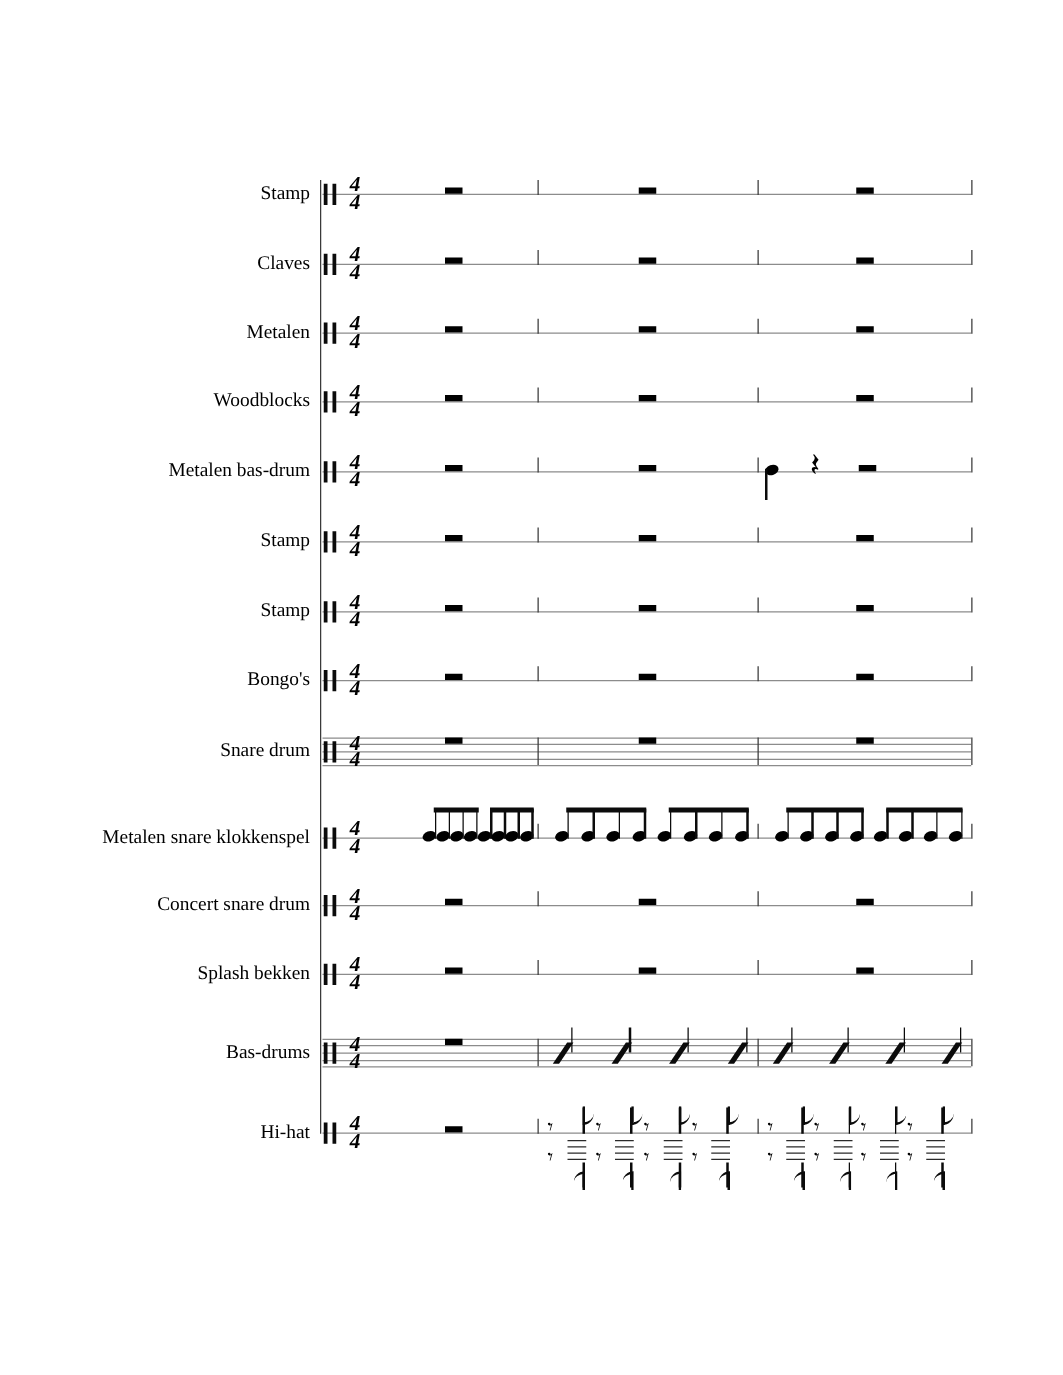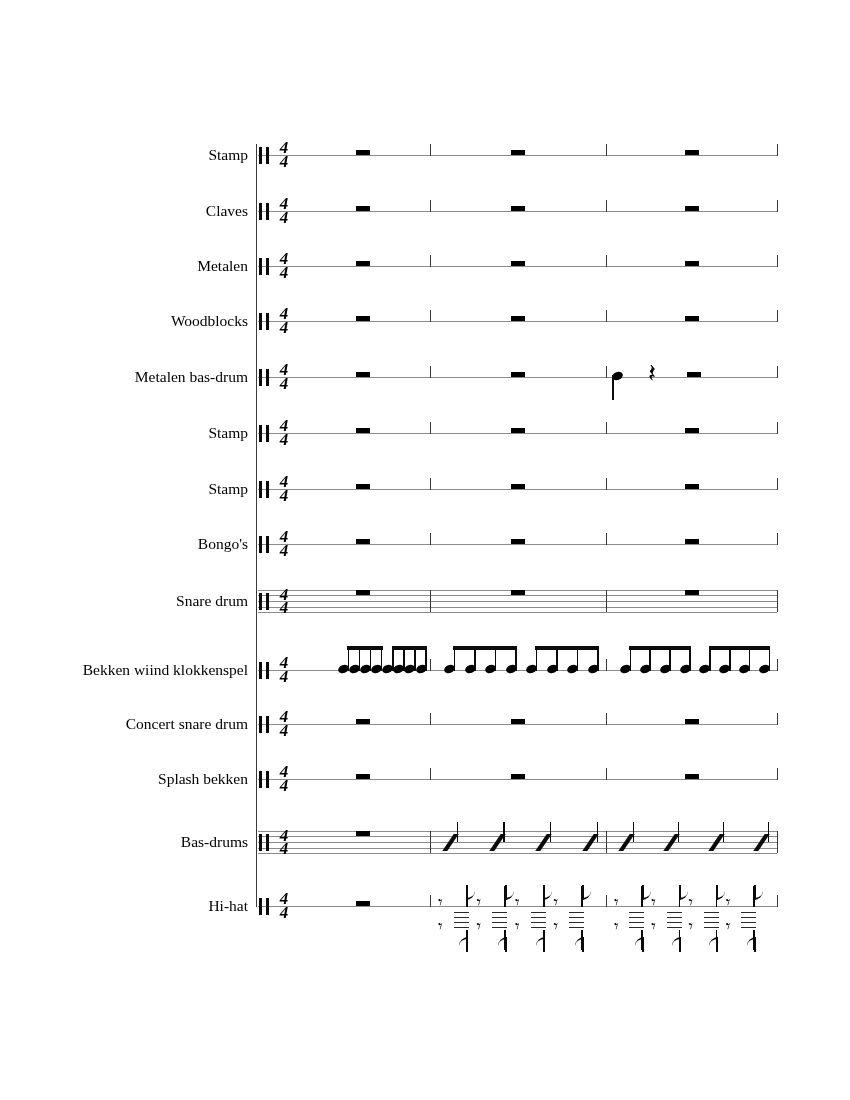--- a/index.html
+++ b/index.html
@@ -353,21 +353,21 @@
           <span>4</span>
         </div>
         <div class="barline" style="left: 430px; top: -11.2px; height: 22.4px;"></div>
         <div class="barline" style="left: 606px; top: -11.2px; height: 22.4px;"></div>
         <div class="barline" style="left: 777px; top: -11.2px; height: 22.4px;"></div>
         <div class="mrest" style="left: 356px; top: -10.6px;"></div>
         <div class="mrest" style="left: 511px; top: -10.6px;"></div>
         <div class="mrest" style="left: 684.5px; top: -10.6px;"></div>
       </div>
       <div class="stave" style="top: 670px;">
-        <div class="stave-name">Bekken wiind klokkenspel</div>
+        <div class="stave-name">Metalen snare klokkenspel</div>
         <div class="sline" style="top: 0px;"></div>
         <div class="clef" style="top: -8.5px;">
           <i class="a"></i>
           <i class="b"></i>
         </div>
         <div class="timesig" style="top: -14px;">
           <span>4</span>
           <span>4</span>
         </div>
         <div class="barline" style="left: 430px; top: -11px; height: 12px;"></div>

